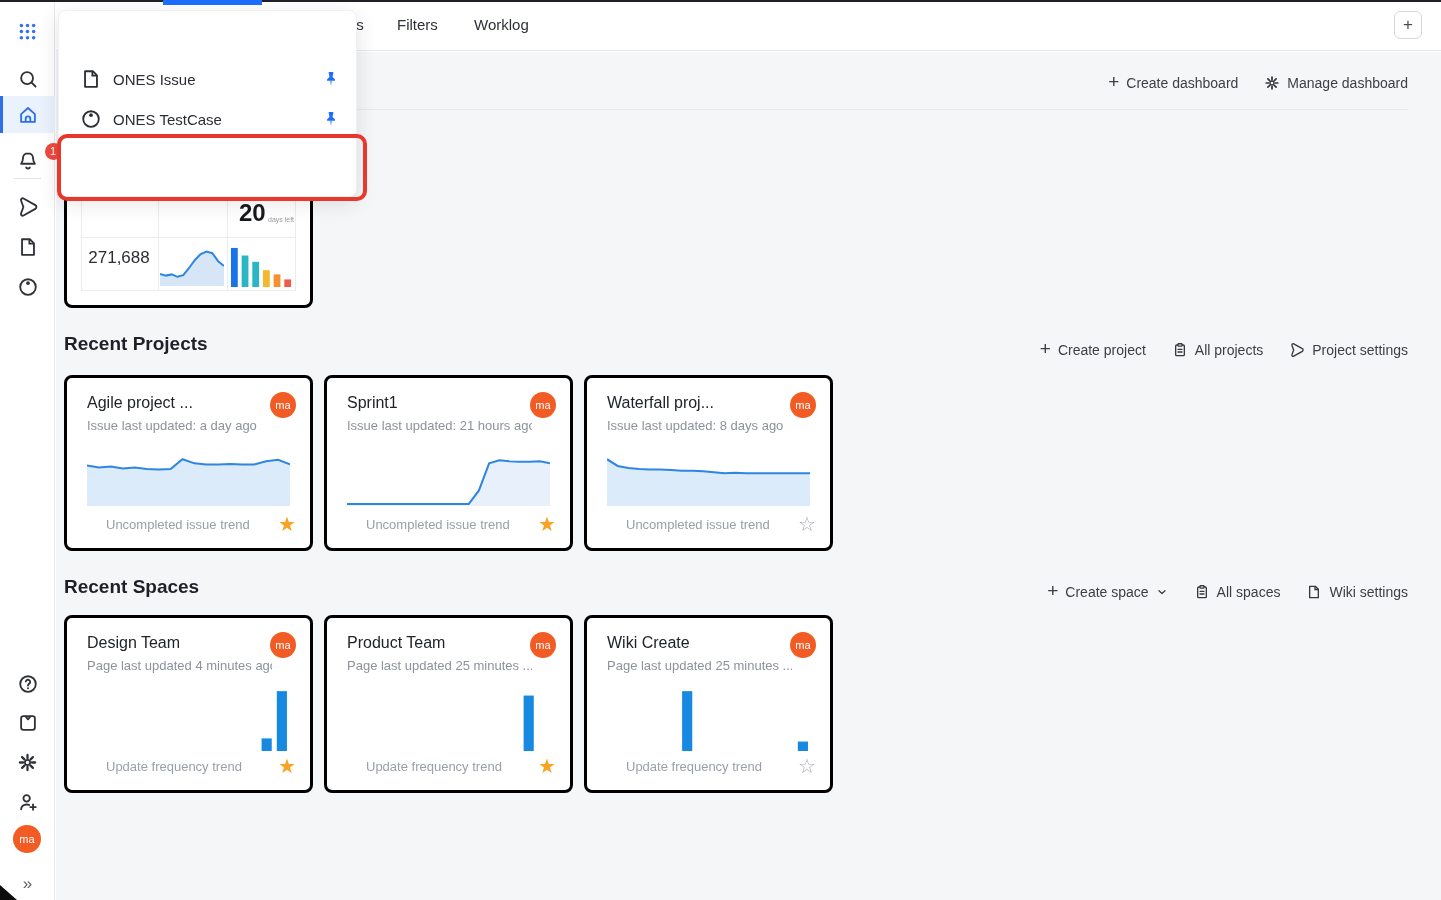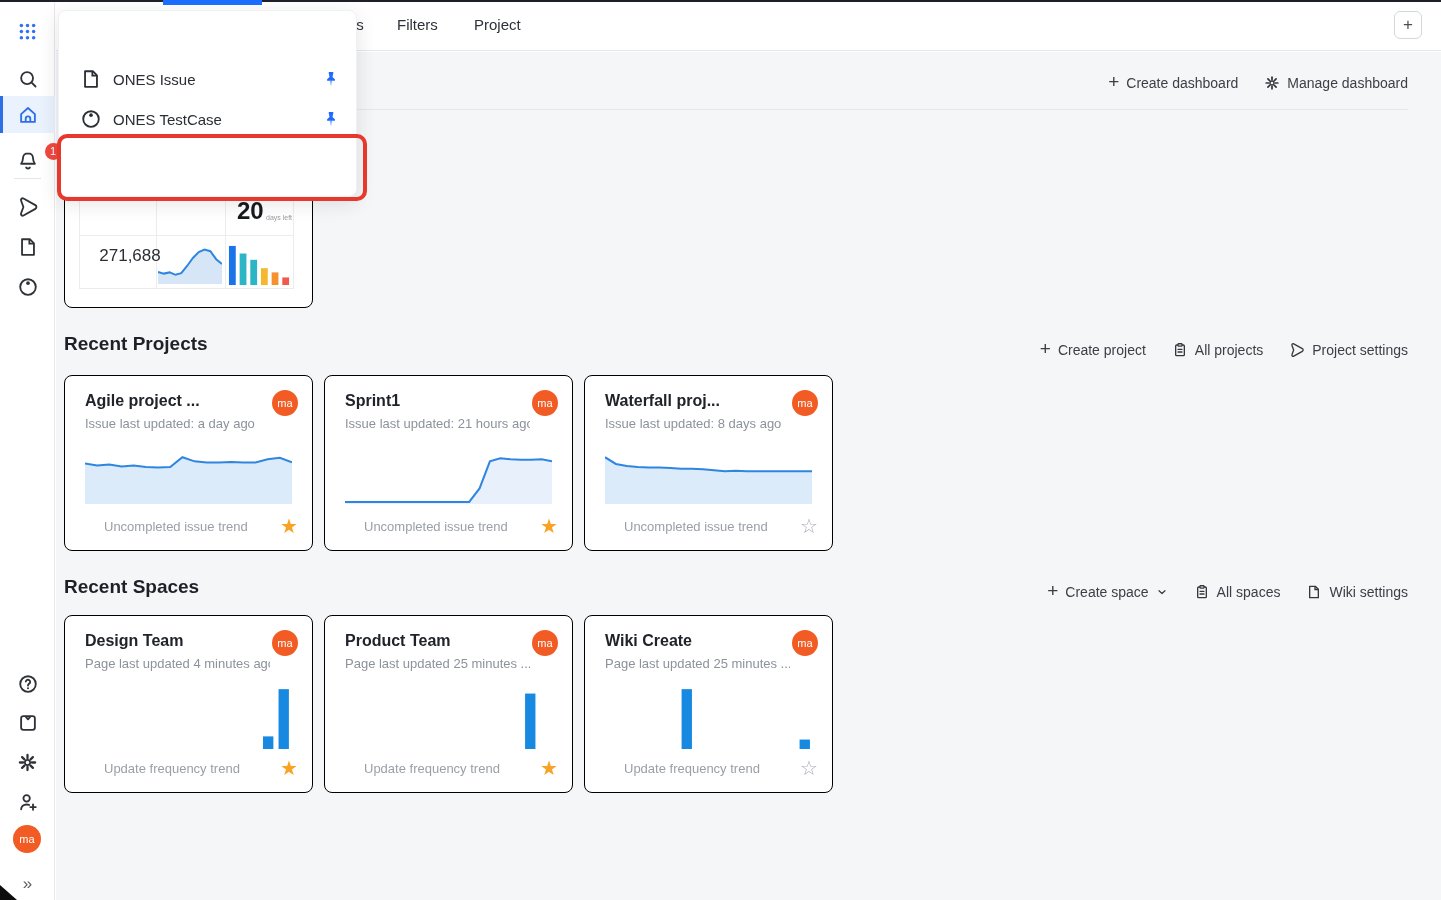--- a/index.html
+++ b/index.html
@@ -31,42 +31,42 @@
   
   .content { position:absolute; left:56px; top:52px; width:1385px; height:848px; background:#f5f6f8; z-index:1; }
   .actions { position:absolute; right:33px; display:flex; gap:26px; align-items:center; height:26px; }
   .action { display:flex; align-items:center; gap:7px; font-size:14px; color:#3c4046; cursor:pointer; white-space:nowrap;justify-content:center; }
   .action svg { display:block; color:#34383e; }
   .plus-glyph::before { content:"+"; font-size:19px; line-height:14px; color:#3a3e45; }
   .hdr-divider { position:absolute; left:8px; right:33px; top:57px; height:1px; background:#e7e8ea; }
   .section-title { position:absolute; left:8px; font-size:19px; font-weight:700; color:#1d2127; }
 
   
-  .card { position:absolute; background:#fff; border:1px solid #000000; border-radius:8px; }
+  .card { position:absolute; background:#fff; border:3px solid #000000; border-radius:8px; }
   .widget-card { left:8px; top:58px; width:249px; height:198px; cursor:pointer; }
   .w-grid { position:absolute; left:14px; top:68px; width:215px; height:110px; border:1px solid #ececee; }
   .w-v1 { position:absolute; left:76px; top:0; bottom:0; width:1px; background:#ececee; }
   .w-v2 { position:absolute; left:145px; top:0; bottom:0; width:1px; background:#ececee; }
   .w-h1 { position:absolute; left:0; right:0; top:55px; height:1px; background:#ececee; }
   .dash { position:absolute; width:15px; height:4px; border-radius:2px; }
   .dash.gray { background:#d9dbe0; }
   .dash.orange { background:#f2a33c; }
   .dash.green { background:#12b57a; }
   .w-days-num { position:absolute; left:172px; top:86px; font-size:24px; font-weight:700; color:#17191d; }
   .w-days-label { position:absolute; left:201px; top:103px; font-size:7px; color:#9b9ba1; }
-  .w-count { position:absolute; left:27px; top:135px; width:76px; text-align:center; font-size:17px; color:#2b2e33; }
+  .w-count { position:absolute; left:14px; top:135px; width:76px; text-align:center; font-size:17px; color:#2b2e33; }
   .w-line { position:absolute; left:93px; top:133px; width:64px; height:40px; }
   .w-bars { position:absolute; left:163px; top:132px; width:64px; height:42px; }
   svg.spark, svg.bars { width:100%; height:100%; display:block; }
   .sp-line { fill:none; stroke-width:2; vector-effect:non-scaling-stroke; }
 
   
   .pcard { width:249px; height:176px; cursor:pointer; }
   .scard { width:249px; height:178px; cursor:pointer; }
-  .c-title { position:absolute; left:20px; top:16px; font-size:16px; font-weight:700; color:#20242a; max-width:165px; white-space:nowrap; overflow:hidden; }
+  .c-title { position:absolute; left:20px; top:16px; font-size:16px; font-weight:400; color:#20242a; max-width:165px; white-space:nowrap; overflow:hidden; }
   .c-sub { position:absolute; left:20px; top:40px; font-size:13px; color:#8d929b; max-width:185px; white-space:nowrap; overflow:hidden; }
   .c-avatar { position:absolute; right:14px; top:14px; width:26px; height:26px; border-radius:50%; background:#f25b24; color:#fff; font-size:11px; display:flex; align-items:center; justify-content:center; }
   .c-chart { position:absolute; left:20px; right:20px; top:76px; height:52px; }
   .scard .c-chart { top:70px; height:63px; }
   .c-footer { position:absolute; left:20px; bottom:16px; font-size:13px; color:#9aa0a8;margin-left:19px; }
   .star { position:absolute; right:14px; bottom:10px; cursor:pointer; line-height:24px; }
   .star::before { content:"☆"; font-size:20px; color:#a9aeb8; }
   .star[data-starred="true"]::before { content:"★"; color:#f9a324; }
 
   
@@ -85,21 +85,21 @@
   .wedge { position:absolute; left:0; bottom:0; width:0; height:0; border-bottom:15px solid #0c0c0c; border-right:17px solid transparent; z-index:72; }
 </style>
 </head>
 <body>
 
 <div class="stage">
 
   <div class="topbar">
     <div class="tab" style="left:297px">ls</div>
     <div class="tab" style="left:341px">Filters</div>
-    <div class="tab" style="left:418px">Project</div>
+    <div class="tab" style="left:418px">Worklog</div>
     <div class="newtab-btn">+</div>
   </div>
 
   <div class="content">
 
     <div class="actions" style="top:18px">
       <div class="action">
         <span class="plus-glyph"></span>
         <span>Create dashboard</span>
       </div>

